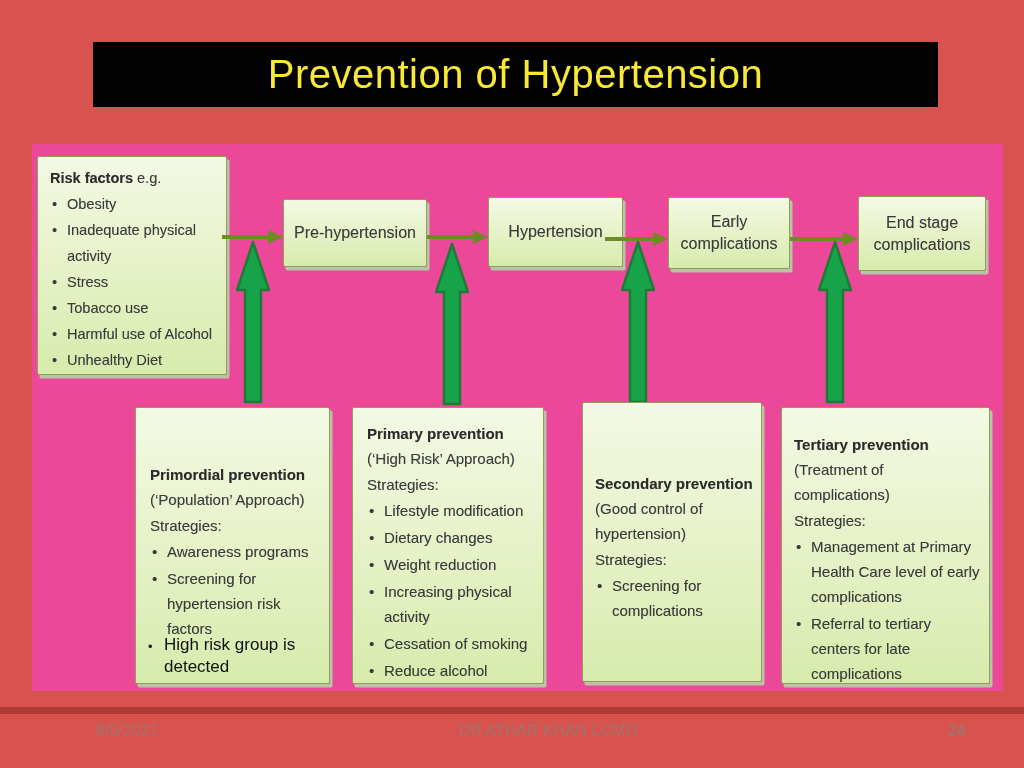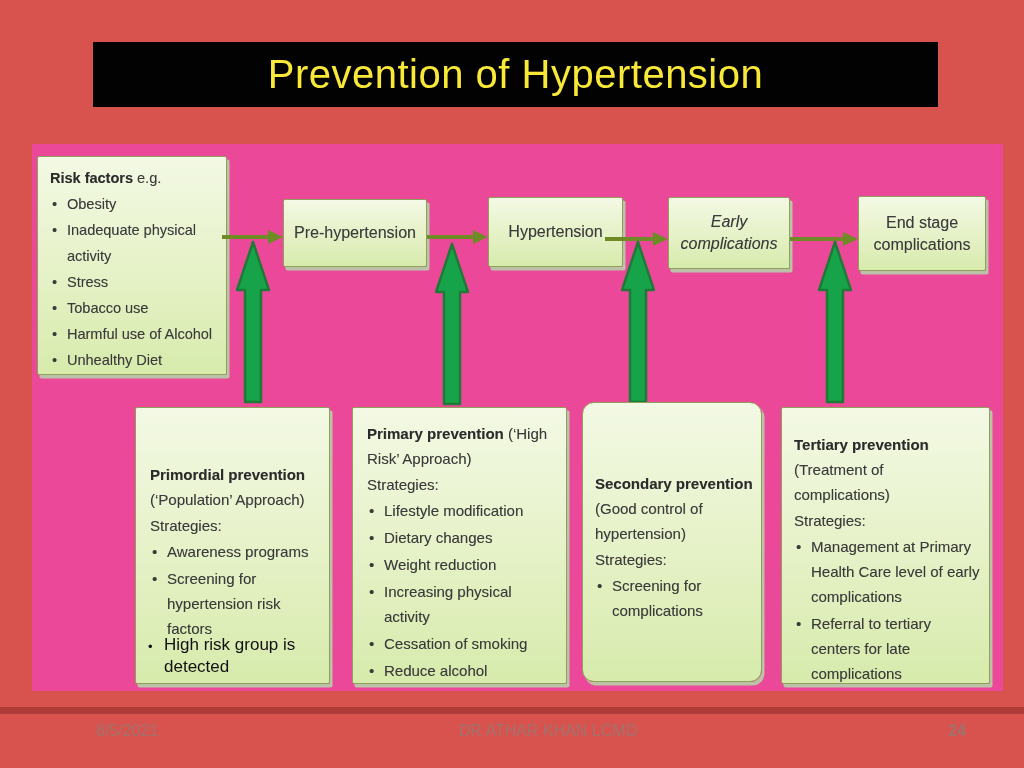--- a/index.html
+++ b/index.html
@@ -43,26 +43,26 @@
   .risk-box .hd b { color:#2B2B2B; }
   ul.blist { list-style:none; margin:0; padding:0; }
   ul.blist li { position:relative; padding-left:17px; }
   ul.blist li::before { content:"•"; position:absolute; left:2px; }
   .pbox { font-size:15px; line-height:25px; }
   .pbox .hd { margin:0 0 1px 0; }
   .pbox .hd b { color:#2B2B2B; }
   .pbox .strat { margin:0 0 1px 0; }
   .pbox ul.blist li { margin-bottom:2px; }
   .pbox-primordial { left:103px; top:263px; width:195px; height:277px; padding:54px 12px 0 14px; }
-  .pbox-primary    { left:320px; top:263px; width:215px; height:277px; padding:13px 10px 0 14px; }
-  .pbox-secondary  { left:550px; top:258px; width:180px; height:280px; padding:68px 8px 0 12px;border-radius:12px; }
+  .pbox-primary    { left:320px; top:263px; width:192px; height:277px; padding:13px 10px 0 14px; }
+  .pbox-secondary  { left:550px; top:258px; width:180px; height:280px; padding:68px 8px 0 12px; }
   .pbox-tertiary   { left:749px; top:263px; width:209px; height:277px; padding:24px 8px 0 12px; }
   .stage-1 { left:251px; top:55px; width:144px; height:68px; }
   .stage-2 { left:456px; top:53px; width:135px; height:70px; }
-  .stage-3 { left:636px; top:53px; width:122px; height:72px;font-style:italic; }
+  .stage-3 { left:636px; top:53px; width:122px; height:72px; }
   .stage-4 { left:826px; top:52px; width:128px; height:75px; }
   .conn { position:absolute; }
   .conn-1 { left:190px; top:85px; }
   .conn-2 { left:395px; top:85px; }
   .conn-3 { left:573px; top:87px; }
   .conn-4 { left:758px; top:87px; }
   .uparrow { position:absolute; }
   .uparrow-1 { left:204px; top:96px; }
   .uparrow-2 { left:403px; top:98px; }
   .uparrow-3 { left:589px; top:96px; }

